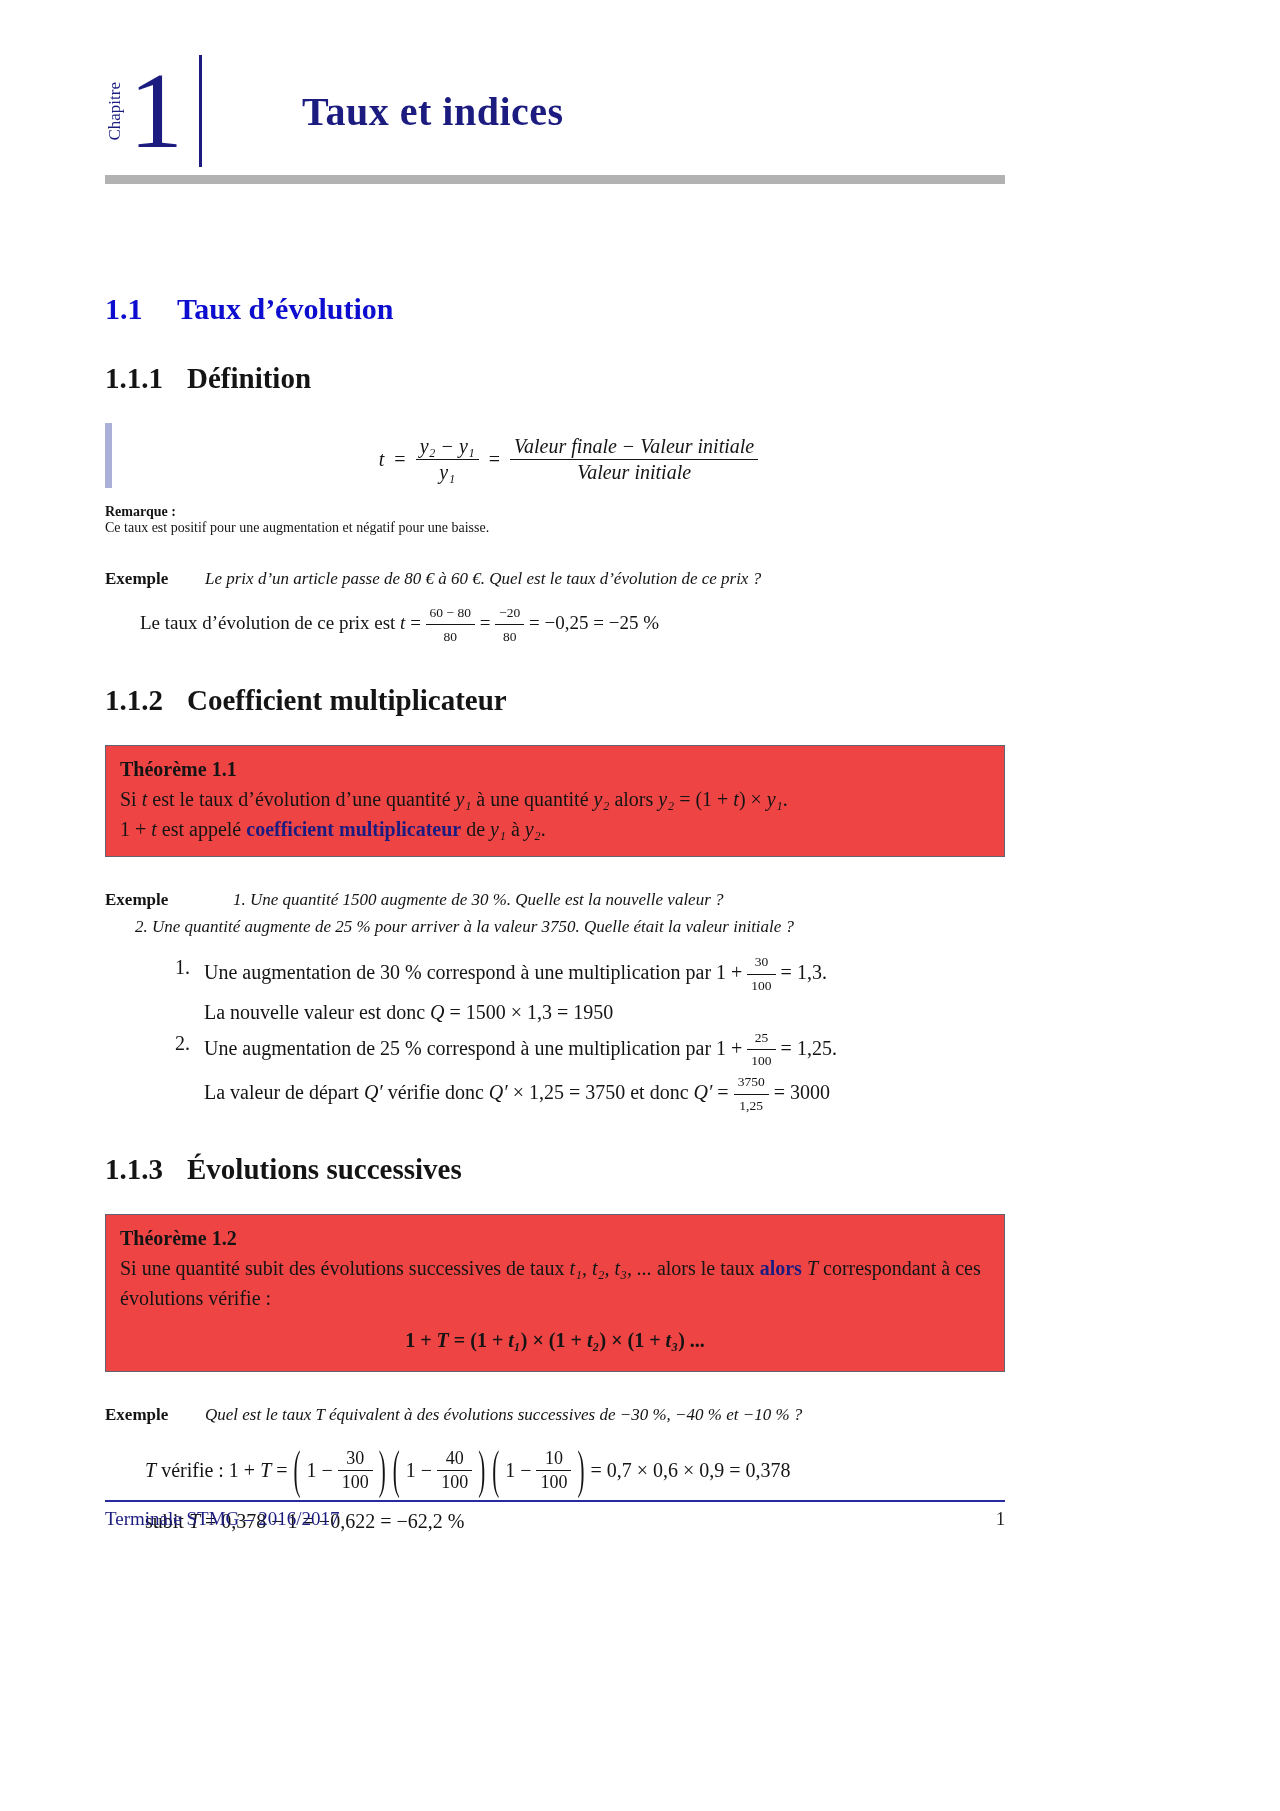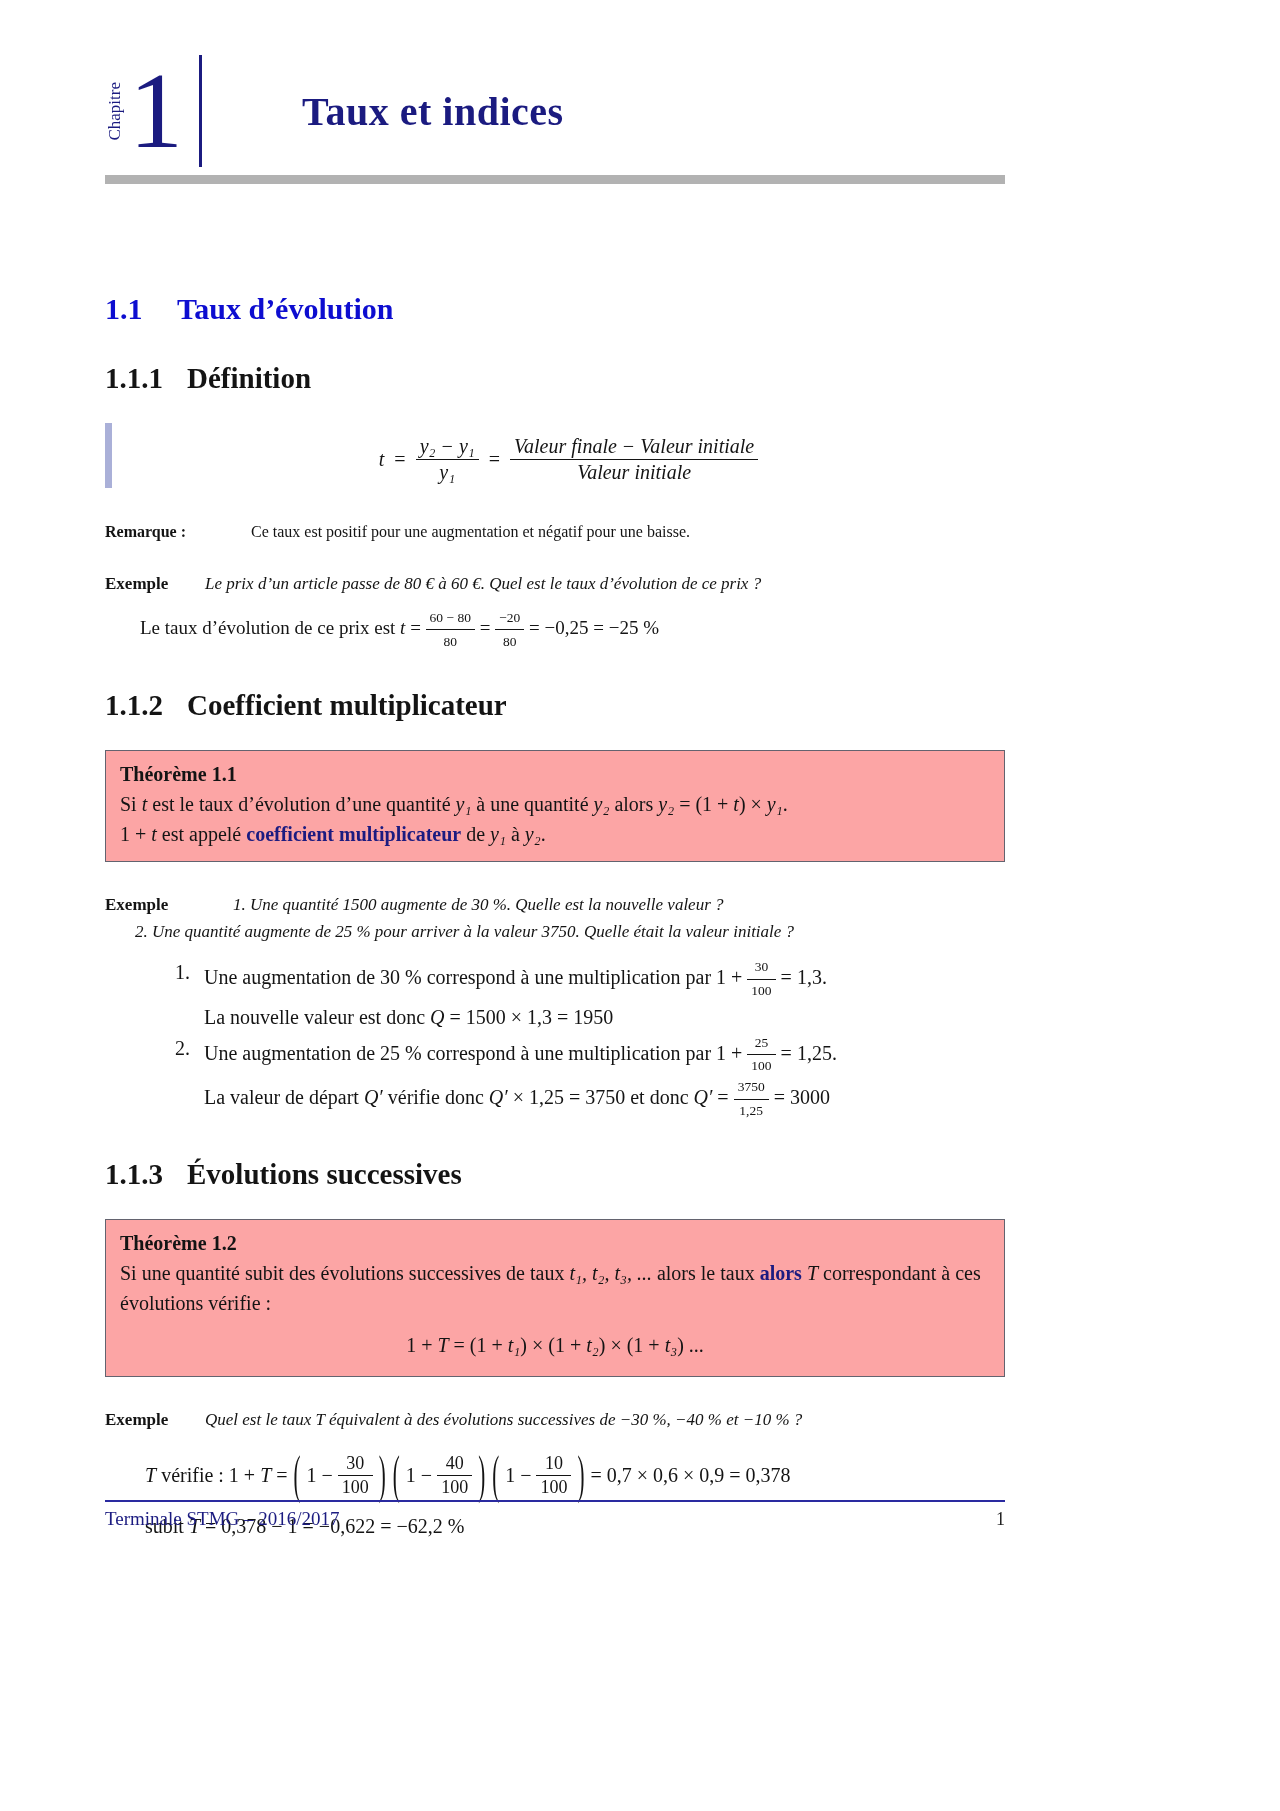--- a/index.html
+++ b/index.html
@@ -31,34 +31,34 @@
   .kw{font-weight:700;color:#1b1b80;font-style:inherit;}
   .def-formula{margin-top:10px;display:flex;justify-content:center;align-items:center;gap:10px;font-size:20px;}
 
   
   .frac{display:inline-block;text-align:center;vertical-align:middle;}
   .frac .num{display:block;padding:0 4px 1px;border-bottom:1.4px solid currentColor;}
   .frac .den{display:block;padding:1px 4px 0;}
   .frac.sm{font-size:13.5px;}
   .frac.bf{font-size:18px;}
 
-  .remark{margin-top:35px;display:flex;font-size:16px;}
+  .remark{margin-top:16px;display:flex;font-size:14px;flex-direction:column;}
   .remark .rlabel{font-weight:700;width:146px;flex:none;}
 
   .ex-head{margin-top:30px;display:flex;font-size:17px;line-height:1.5;}
   .ex-label{font-weight:700;width:100px;flex:none;}
   .ex-q{font-style:italic;}
   .ex-q1{padding-left:28px;}
   .ex-q2{margin-left:30px;font-size:17px;font-style:italic;line-height:1.5;margin-top:2px;}
   .ex-ans{margin-left:35px;margin-top:10px;font-size:19px;line-height:1.6;}
 
-  .thmbox{margin-top:28px;background:#fca5a5;border:1px solid #63636f;padding:8px 14px 12px;
+  .thmbox{margin-top:28px;background:#ef4444;border:1px solid #63636f;padding:8px 14px 12px;
           font-size:20px;line-height:1.5;}
   .thm-label{font-weight:700;}
-  .thm-formula{text-align:center;margin-top:12px;margin-bottom:4px;}
+  .thm-formula{text-align:center;margin-top:12px;margin-bottom:4px;font-weight:bold;}
 
   .num-list{margin-top:12px;margin-left:70px;font-size:20px;line-height:1.55;}
   .num-item{display:flex;gap:14px;}
   .mi{font-style:italic;}
 
   .big-formula{margin-top:12px;margin-left:40px;display:flex;align-items:center;gap:5px;
                font-size:20px;height:62px;}
   .bigp{display:inline-block;transform:scaleY(2.55);font-size:21px;padding:0 1px;}
   .donc-line{margin-left:40px;margin-top:8px;font-size:20px;}
 

